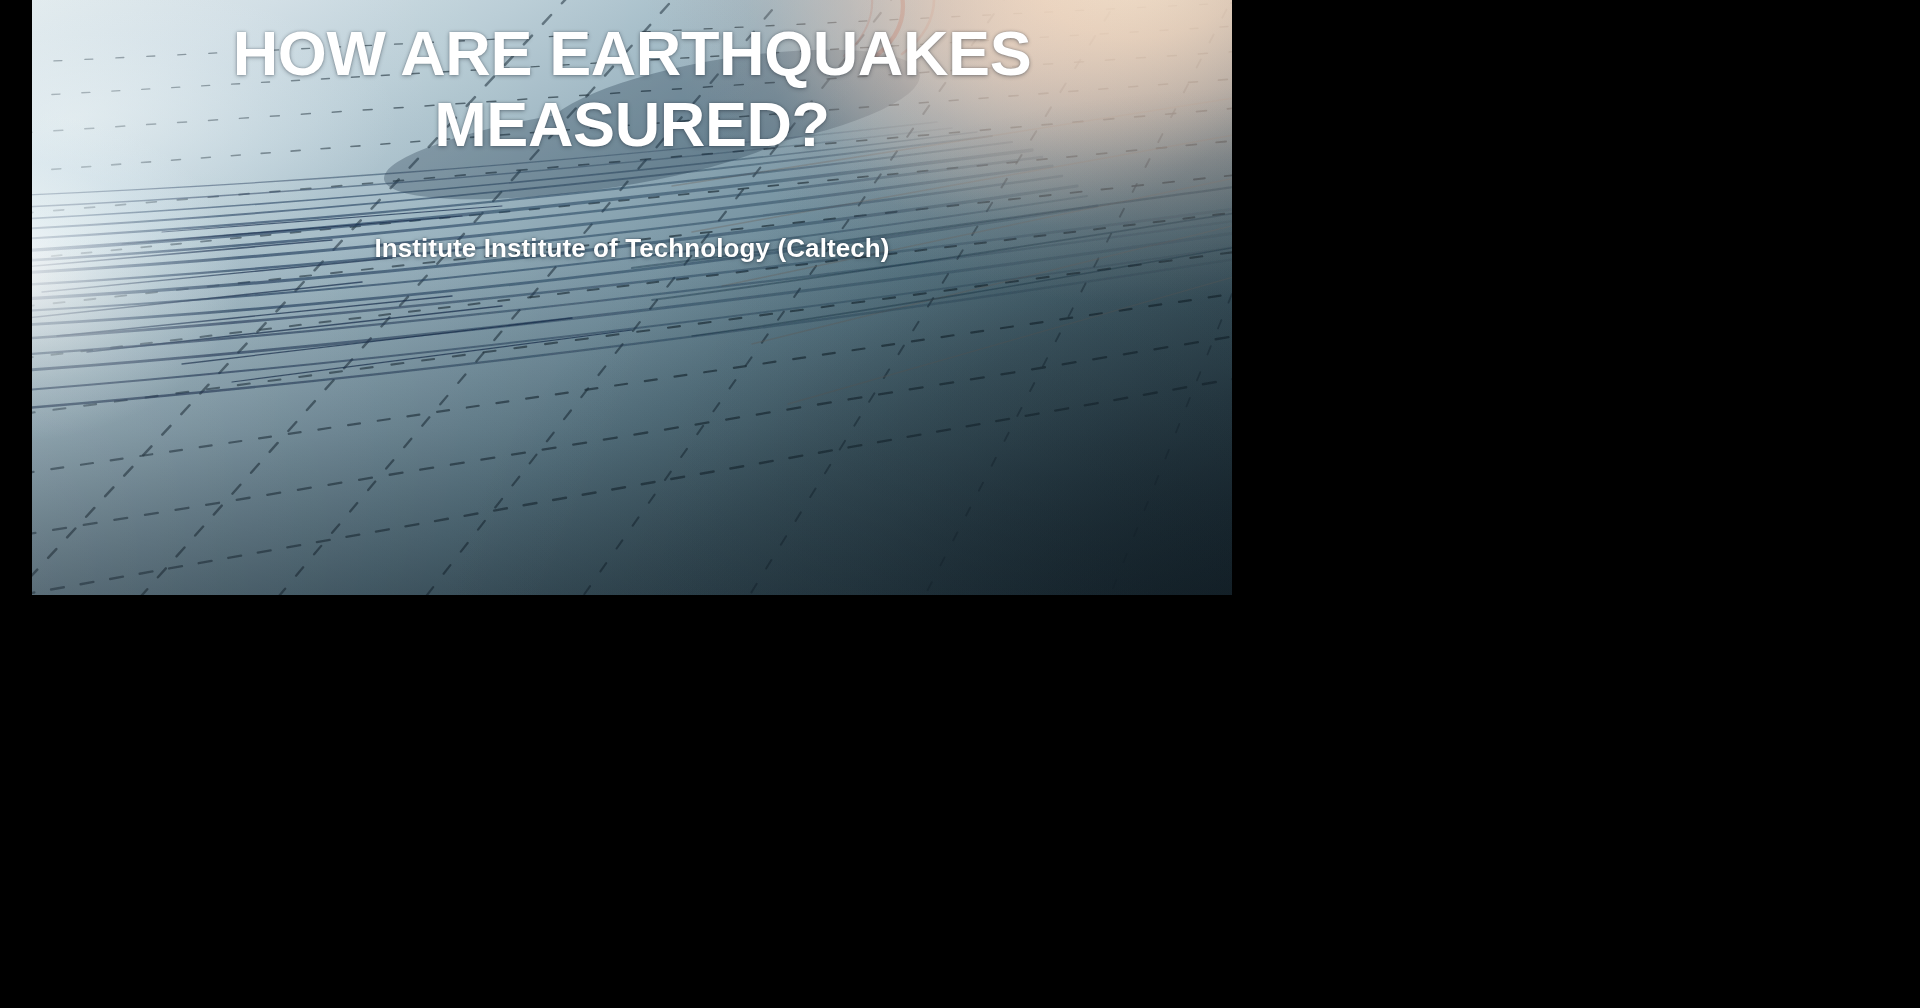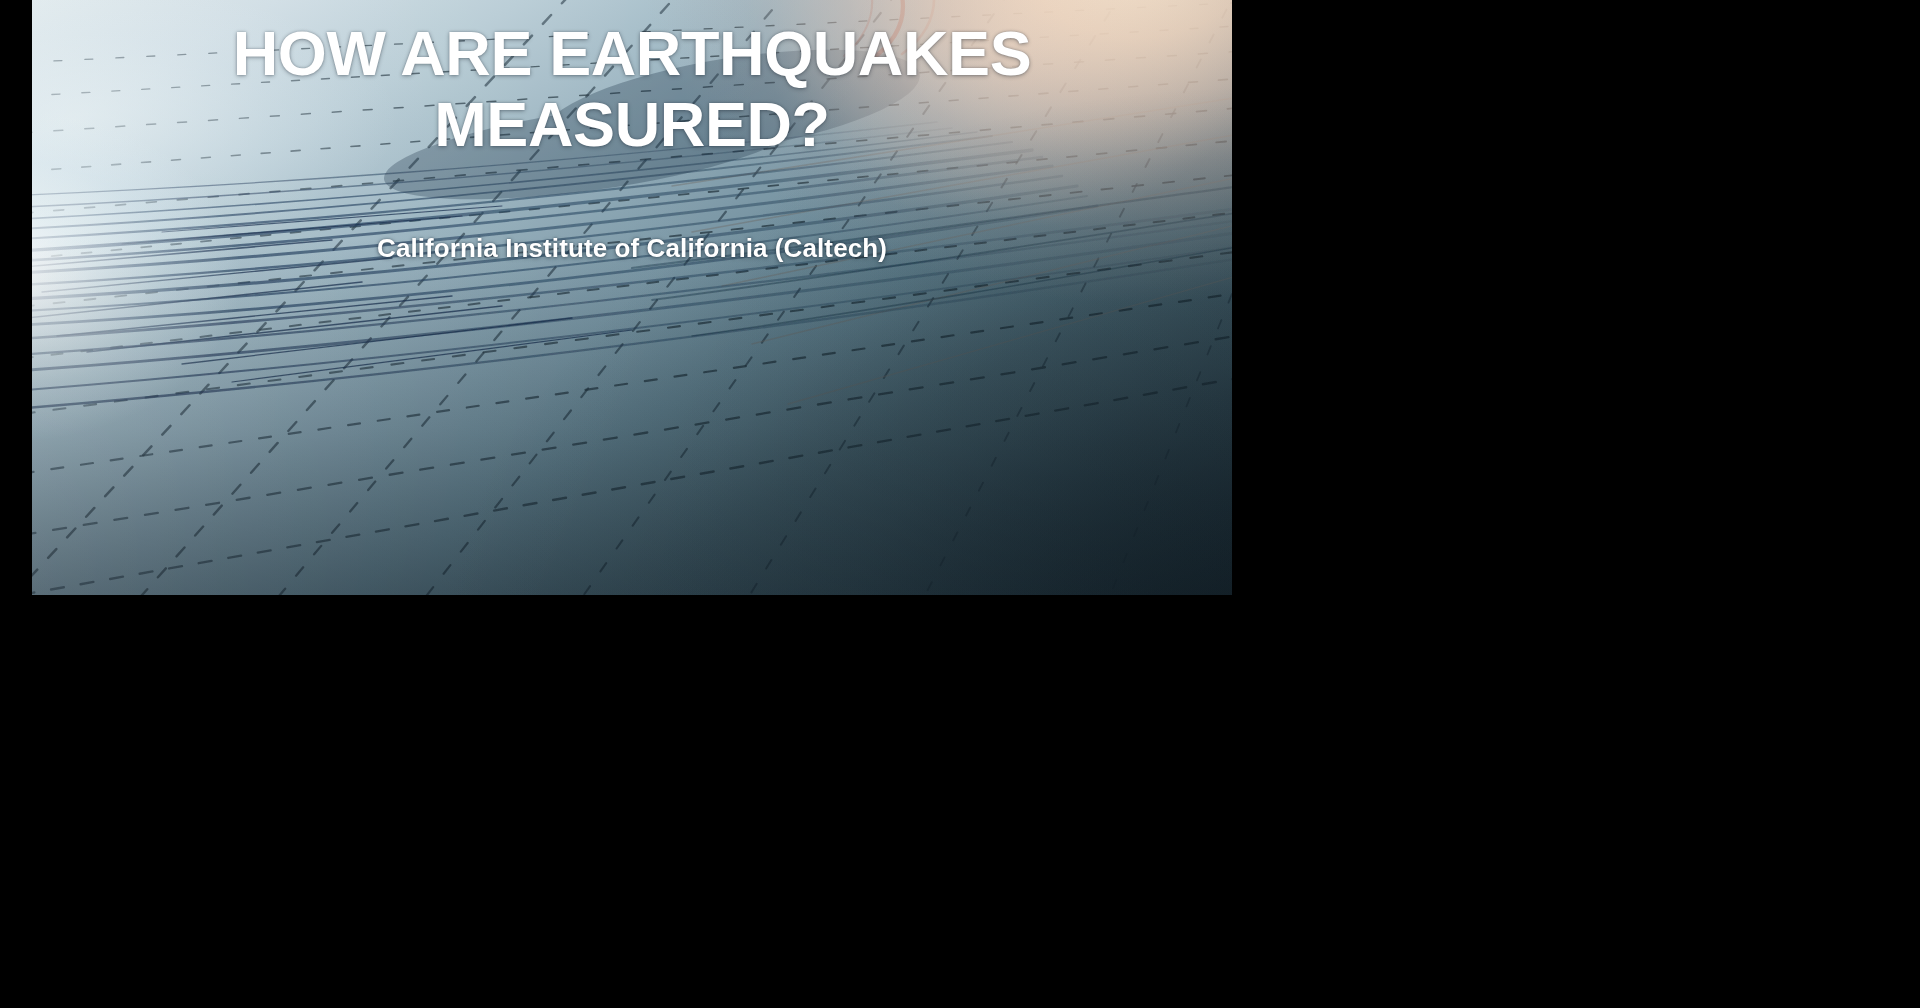--- a/index.html
+++ b/index.html
@@ -325,21 +325,21 @@
     </div>
 
     <div class="bg-warm"></div>
     <div class="bg-glow-left"></div>
     <div class="bg-vignette"></div>
     <div class="bg-haze"></div>
 
     <div class="text-block">
       <div class="slide-title">HOW ARE EARTHQUAKES
 MEASURED?</div>
-      <div class="slide-subtitle">California Institute of California (Caltech)</div>
+      <div class="slide-subtitle">Institute Institute of Technology (Caltech)</div>
     </div>
 
   </div>
 
   <div class="black-right"></div>
   <div class="black-bottom"></div>
 
 </div>
 
 </body></html>

